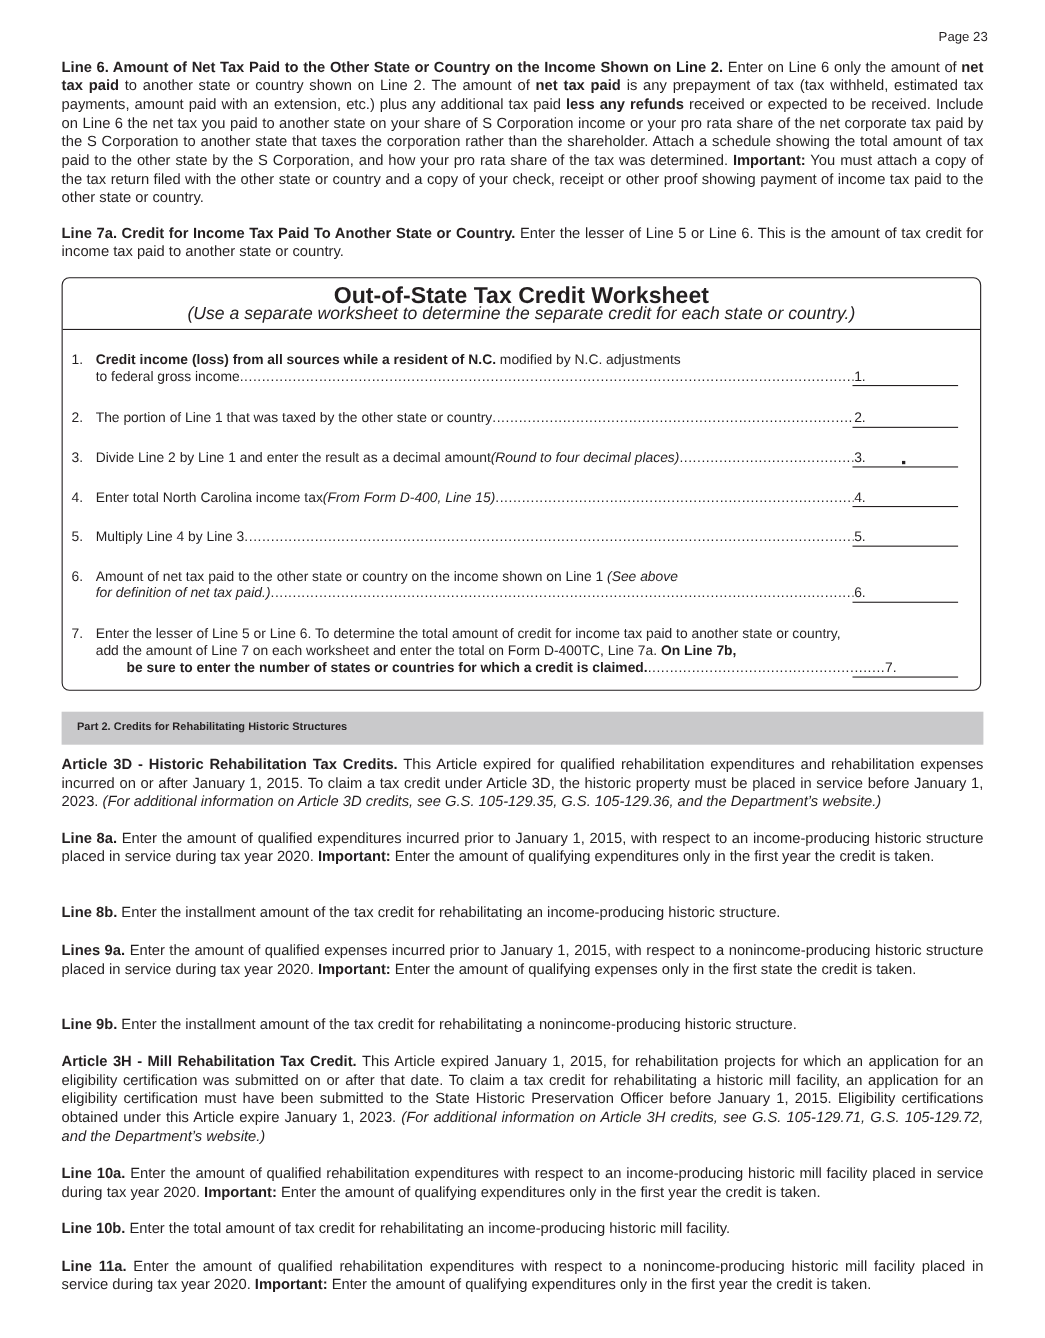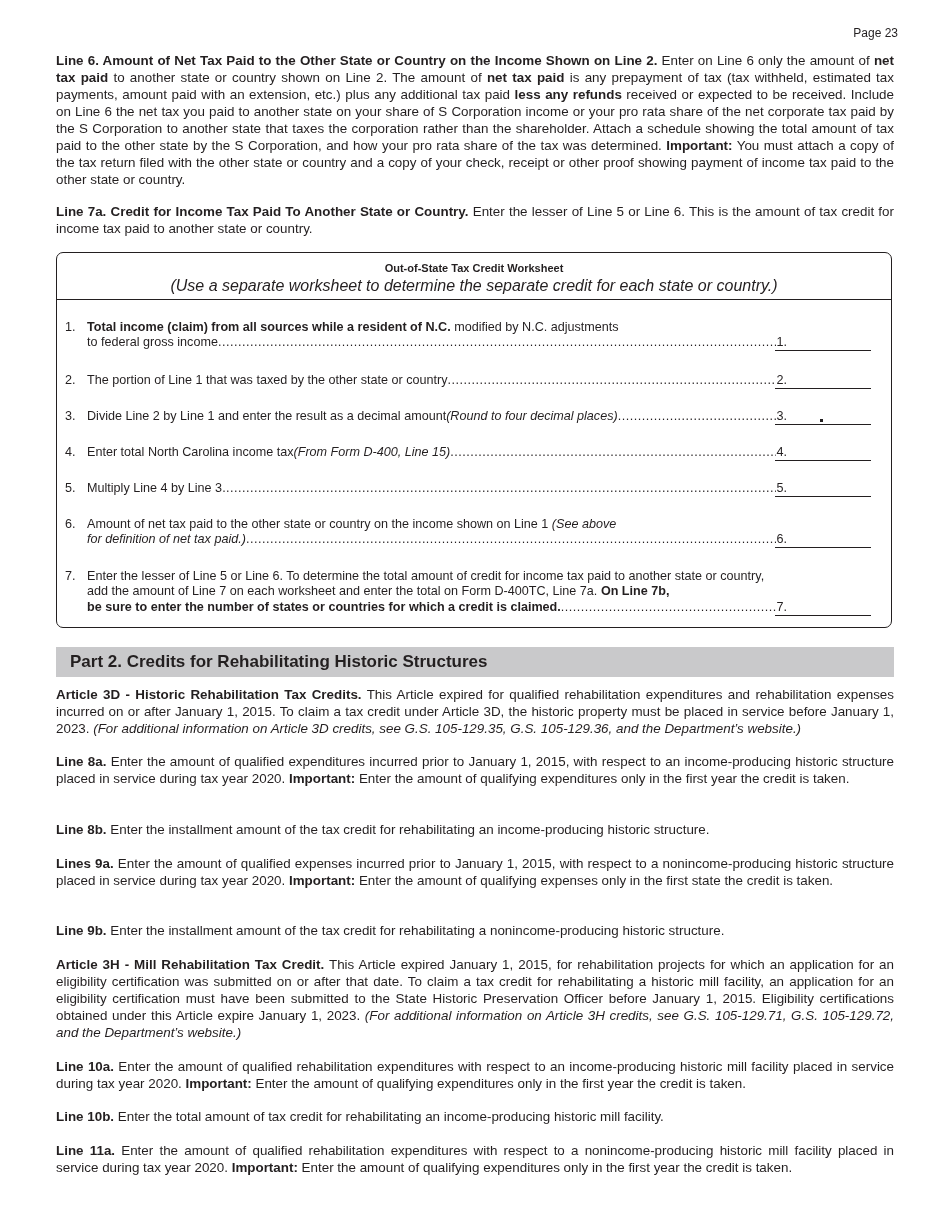--- a/index.html
+++ b/index.html
@@ -10,62 +10,62 @@
   }
   .page-num { position: absolute; top: 25px; right: 52px; font-size: 12px; }
   .para { position: absolute; left: 56px; width: 838px; text-align: justify; margin: 0; }
   .para b { font-weight: bold; }
   .para i { font-style: italic; }
   .ws-box {
     position: absolute; left: 56px; top: 252px; width: 836px; height: 376px;
     border: 1.6px solid #231f20; border-radius: 7px; box-sizing: border-box;
   }
   .ws-head { height: 46px; border-bottom: 1.6px solid #231f20; text-align: center; }
-  .ws-title { font-size: 11px; font-weight: bold; padding-top: 6px; line-height: 19px; }
+  .ws-title { font-size: 21px; font-weight: bold; padding-top: 6px; line-height: 19px; }
   .ws-sub { font-size: 16px; font-style: italic; line-height: 16px; }
   .ws-line { position: absolute; left: 8px; width: 816px; font-size: 12.6px; line-height: 15px; }
   .ws-num { position: absolute; left: 0; width: 22px; }
   .ws-text { position: absolute; left: 22px; width: 700px; }
   .ws-lastrow { display: flex; align-items: flex-start; }
   .ws-lastrow .lead { white-space: nowrap; }
   .dots { flex: 1; overflow: hidden; white-space: nowrap; letter-spacing: 0.5px; color: #231f20; }
   .dots::after { content: "......................................................................................................................................................................................................................................................"; }
   .ws-ref { white-space: nowrap; }
   .ws-field {
     position: absolute; right: 10px; width: 96px; height: 14px;
     border-bottom: 1px solid #231f20;
   }
   .decimal-dot {
     position: absolute; left: 45px; bottom: 2px; width: 3px; height: 3px; background: #231f20;
   }
   .part2 {
     position: absolute; left: 56px; top: 647px; width: 838px; height: 30px;
     background: #c9c9cb; box-sizing: border-box; padding-left: 14px;
-    font-weight: bold; font-size: 17px; line-height: 30px;
+    font-weight: bold; font-size: 10px; line-height: 30px;
   }
 </style>
 </head>
 <body>
 
 <div class="page-num">Page 23</div>
 
 <p class="para" style="top:52px;"><b>Line 6.  Amount of Net Tax Paid to the Other State or Country on the Income Shown on Line 2.</b><span>  Enter on Line 6 only the amount of </span><b>net tax paid</b><span> to another state or country shown on Line 2.  The amount of </span><b>net tax paid</b><span> is any prepayment of tax (tax withheld, estimated tax payments, amount paid with an extension, etc.) plus any additional tax paid </span><b>less any refunds</b><span> received or expected to be received. Include on Line 6 the net tax you paid to another state on your share of S Corporation income or your pro rata share of the net corporate tax paid by the S Corporation to another state that taxes the corporation rather than the shareholder.  Attach a schedule showing the total amount of tax paid to the other state by the S Corporation, and how your pro rata share of the tax was determined. </span><b>Important:</b><span>  You must attach a copy of the tax return filed with the other state or country and a copy of your check, receipt or other proof showing payment of income tax paid to the other state or country.</span></p>
 
 <p class="para" style="top:203px;"><b>Line 7a.  Credit for Income Tax Paid To Another State or Country.</b><span>  Enter the lesser of Line 5 or Line 6.  This is the amount of tax credit for income tax paid to another state or country.</span></p>
 
 <div class="ws-box">
   <div class="ws-head">
     <div class="ws-title">Out-of-State Tax Credit Worksheet</div>
     <div class="ws-sub">(Use a separate worksheet to determine the separate credit for each state or country.)</div>
   </div>
 
   <div class="ws-line" style="top:67px;height:32px;">
     <span class="ws-num">1.</span>
     <div class="ws-text">
-      <div><b>Total income (claim) from all sources while a resident of N.C.</b><span> modified by N.C. adjustments</span></div>
+      <div><b>Credit income (loss) from all sources while a resident of N.C.</b><span> modified by N.C. adjustments</span></div>
       <div class="ws-lastrow">
           <span class="lead">to federal gross income </span>
           <span class="dots"></span>
           <span class="ws-ref">1.</span>
         </div>
     </div>
     <div class="ws-field" style="top:16px;"></div>
   </div>
 
   <div class="ws-line" style="top:120px;height:16px;">
@@ -123,21 +123,21 @@
         </div>
     </div>
     <div class="ws-field" style="top:16px;"></div>
   </div>
 
   <div class="ws-line" style="top:316px;height:48px;">
     <span class="ws-num">7.</span>
     <div class="ws-text" style="width:680px;">
       <div><span>Enter the lesser of Line 5 or Line 6.  To determine the total amount of credit for income tax paid to another state or country, add the amount of Line 7 on each worksheet and enter the total on Form D-400TC, Line 7a. </span><b>On Line 7b,</b></div>
     </div>
-    <div class="ws-text ws-lastrow" style="top:31px;">
+    <div class="ws-text ws-lastrow" style="top:31px;margin-left:28px;">
         <b class="lead">be sure to enter the number of states or countries for which a credit is claimed.  </b>
         <span class="dots"></span>
         <span class="ws-ref">7.</span>
       </div>
     <div class="ws-field" style="top:32px;"></div>
   </div>
 </div>
 
 <div class="part2">Part 2. Credits for Rehabilitating Historic Structures</div>
 

